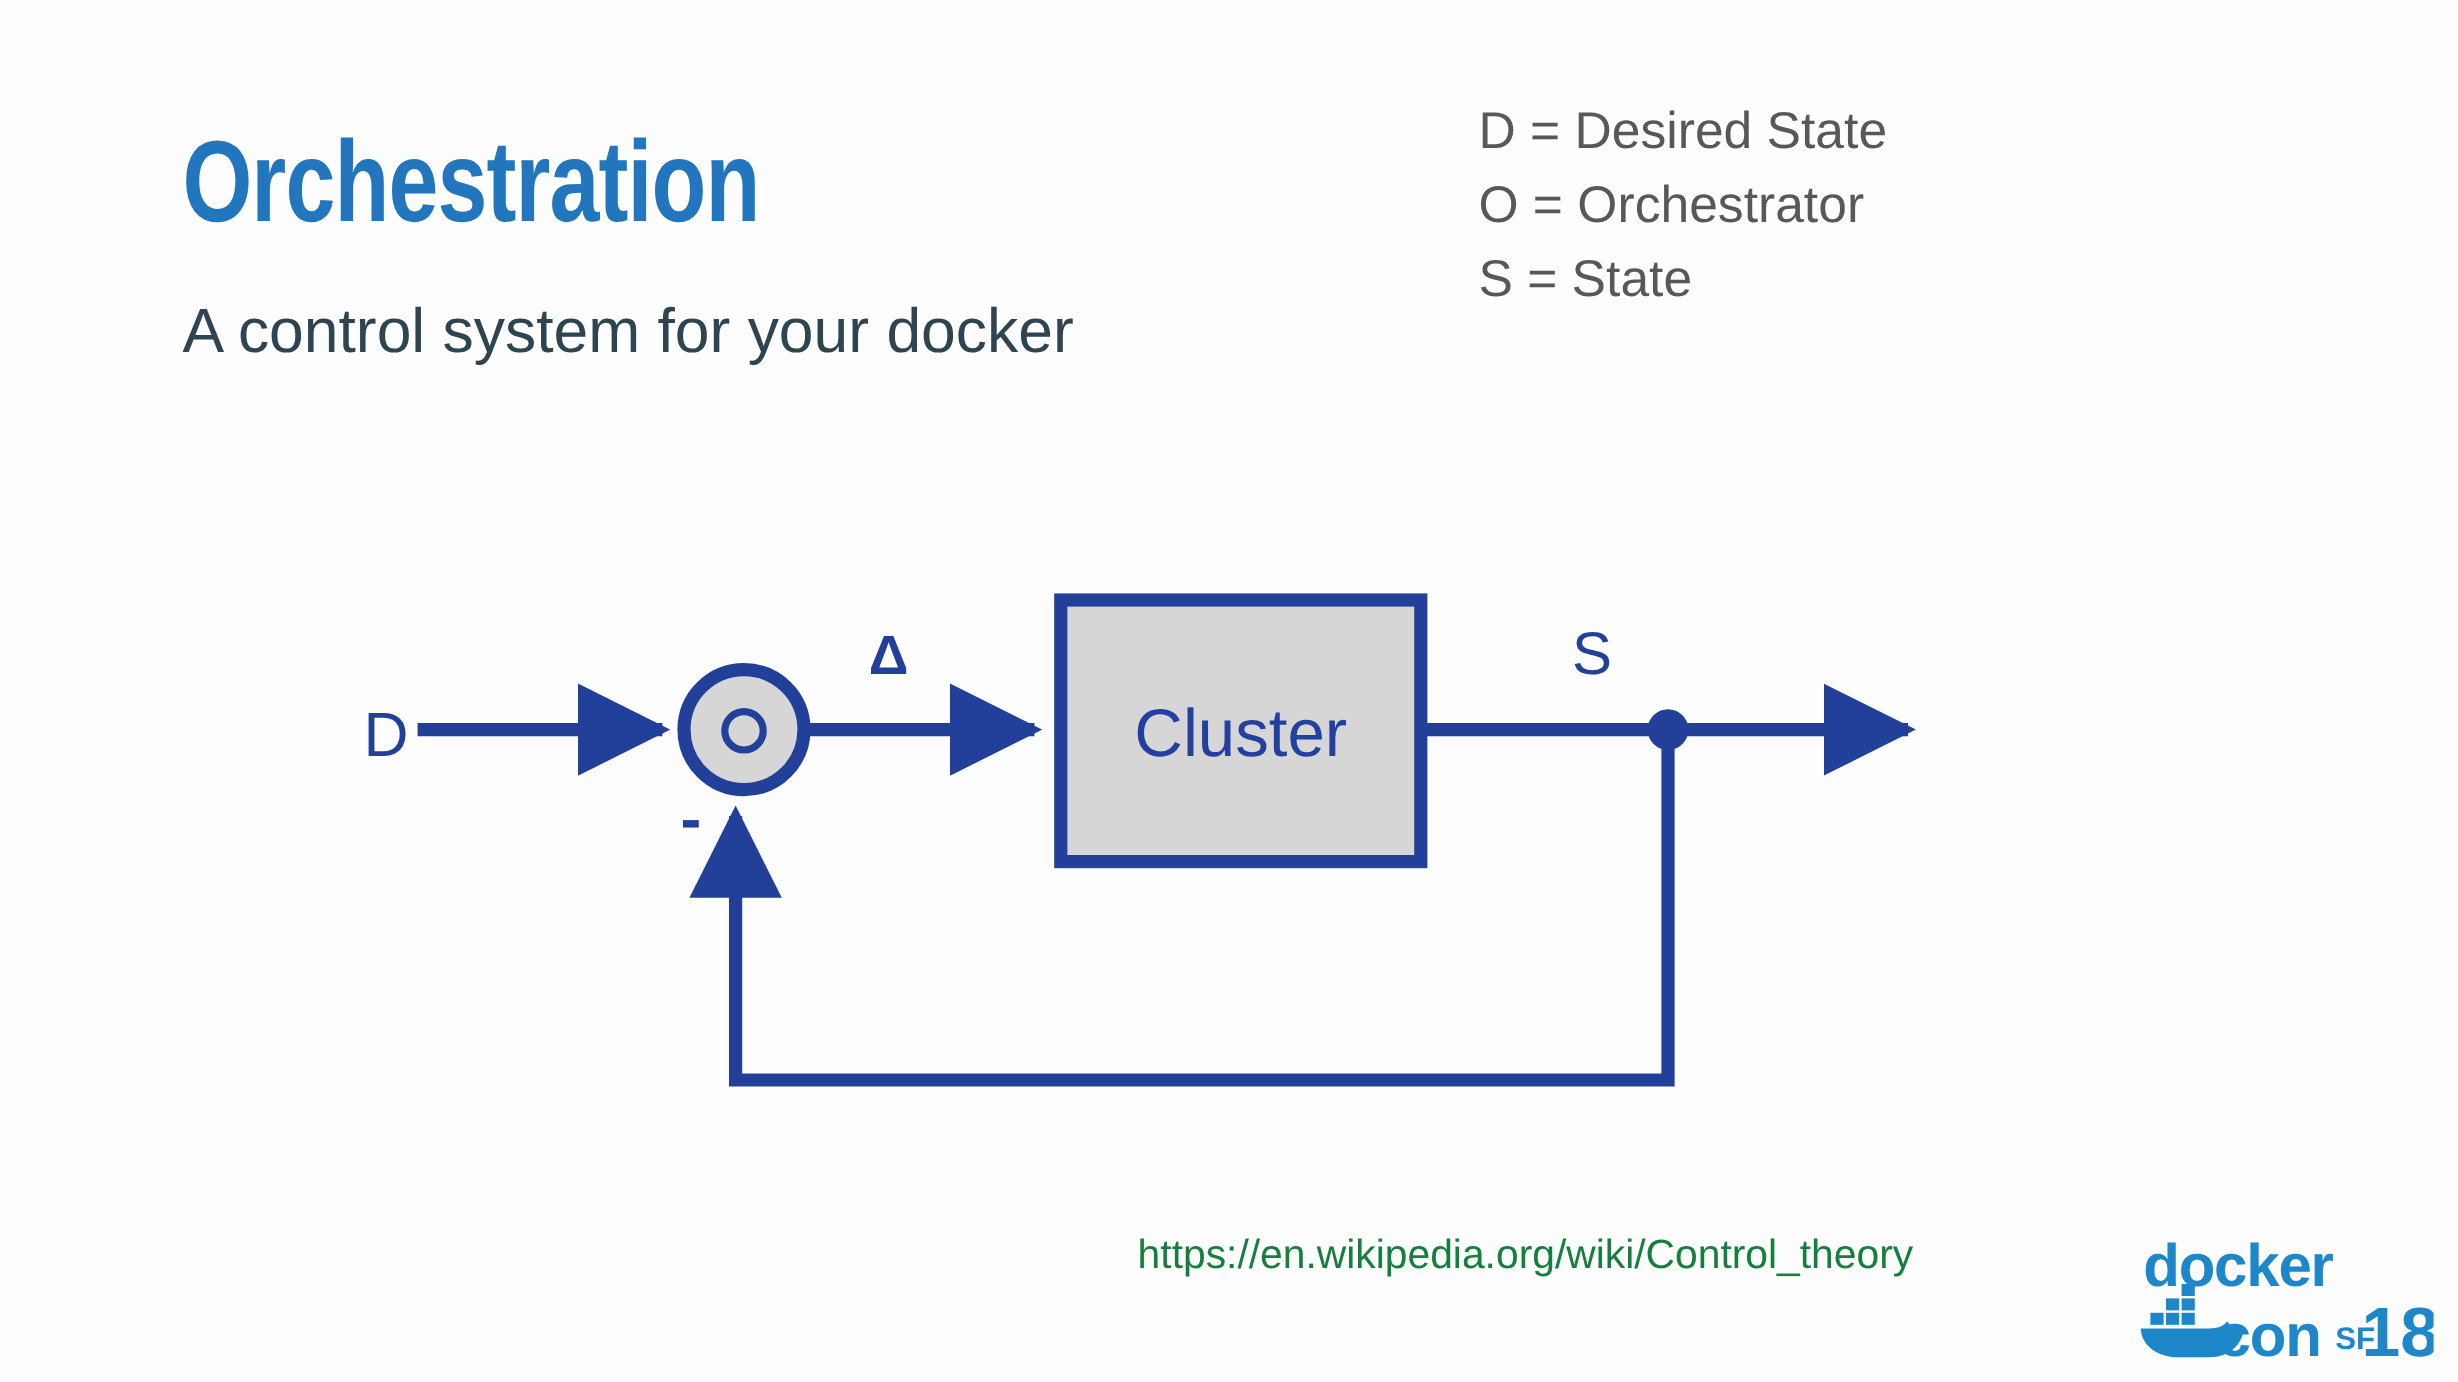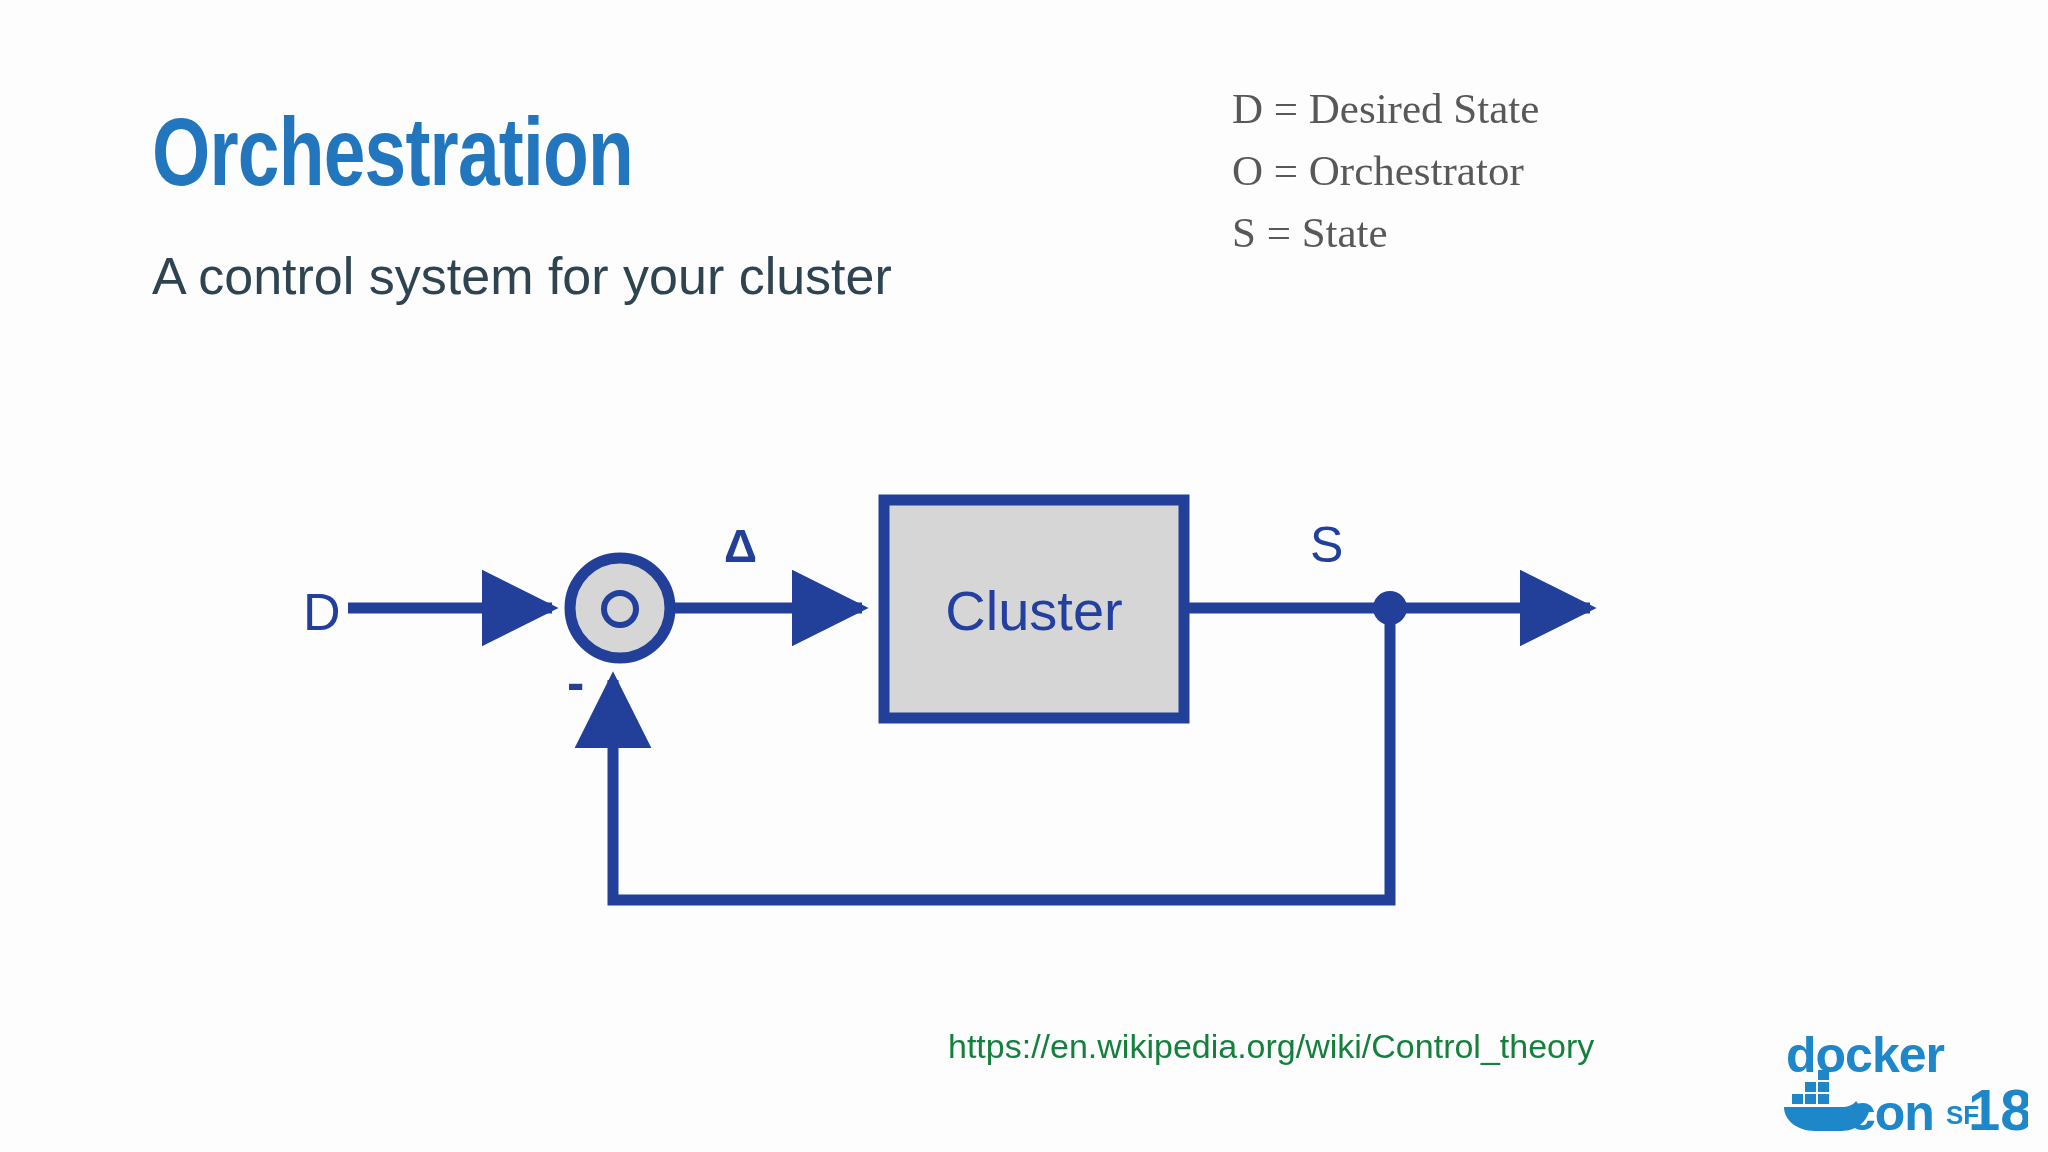--- a/index.html
+++ b/index.html
@@ -45,21 +45,21 @@
   
   #legend {
     position: absolute;
     left: 1232px;
     top: 78px;
     color: #58585a;
     font-size: 43px;
     line-height: 62px;
     white-space: nowrap;
   }
-  #legend .legend-line { display: block; font-family: Liberation Serif, serif; }
+  #legend .legend-line { display: block; }
 
   
   #diagram {
     position: absolute;
     left: 0;
     top: 440px;
     width: 2048px;
     height: 540px;
   }
   #diagram svg { display: block; }
@@ -80,21 +80,21 @@
     top: 1024px;
     width: 250px;
     height: 118px;
   }
 </style>
 </head>
 <body>
 
 <div id="slide-title">Orchestration</div>
 
-<div id="slide-subtitle">A control system for your cluster</div>
+<div id="slide-subtitle">A control system for your docker</div>
 
 <div id="legend">
   <span class="legend-line">D = Desired State</span>
   <span class="legend-line">O = Orchestrator</span>
   <span class="legend-line">S = State</span>
 </div>
 
 <div id="diagram">
   <svg width="2048" height="540" viewBox="0 0 2048 540" xmlns="http://www.w3.org/2000/svg">
 

